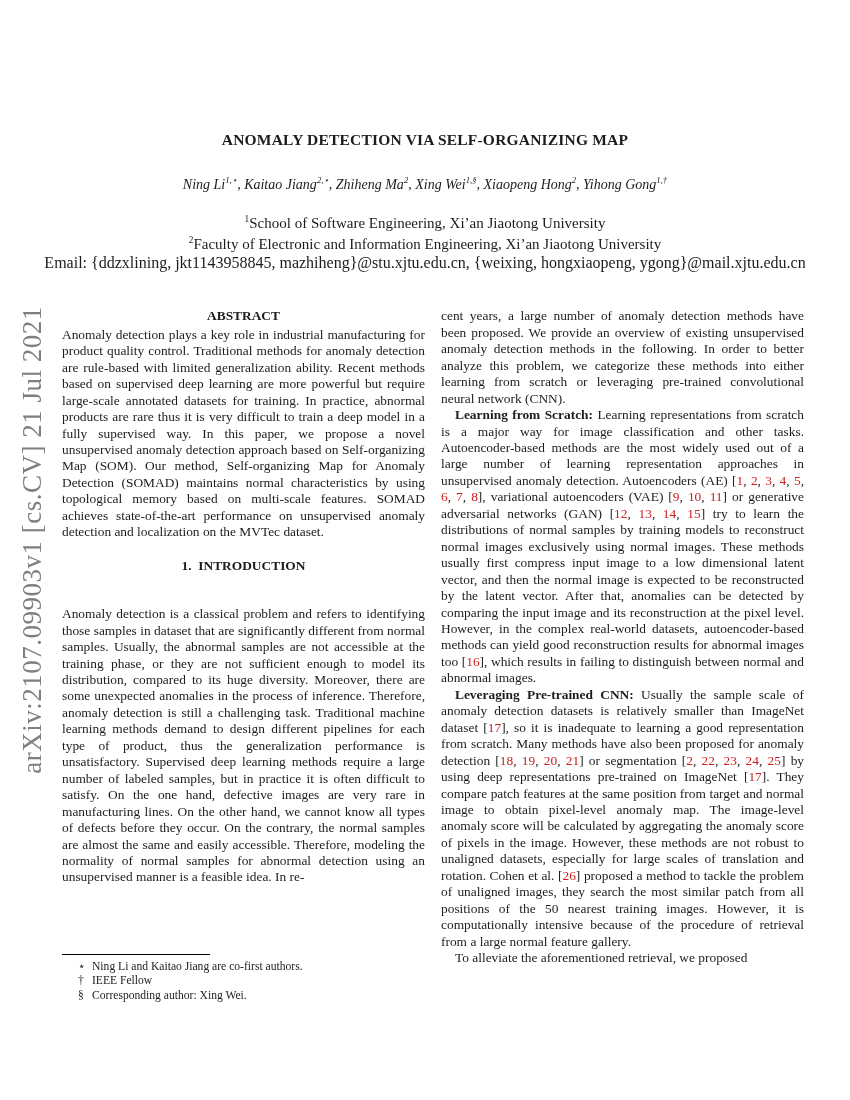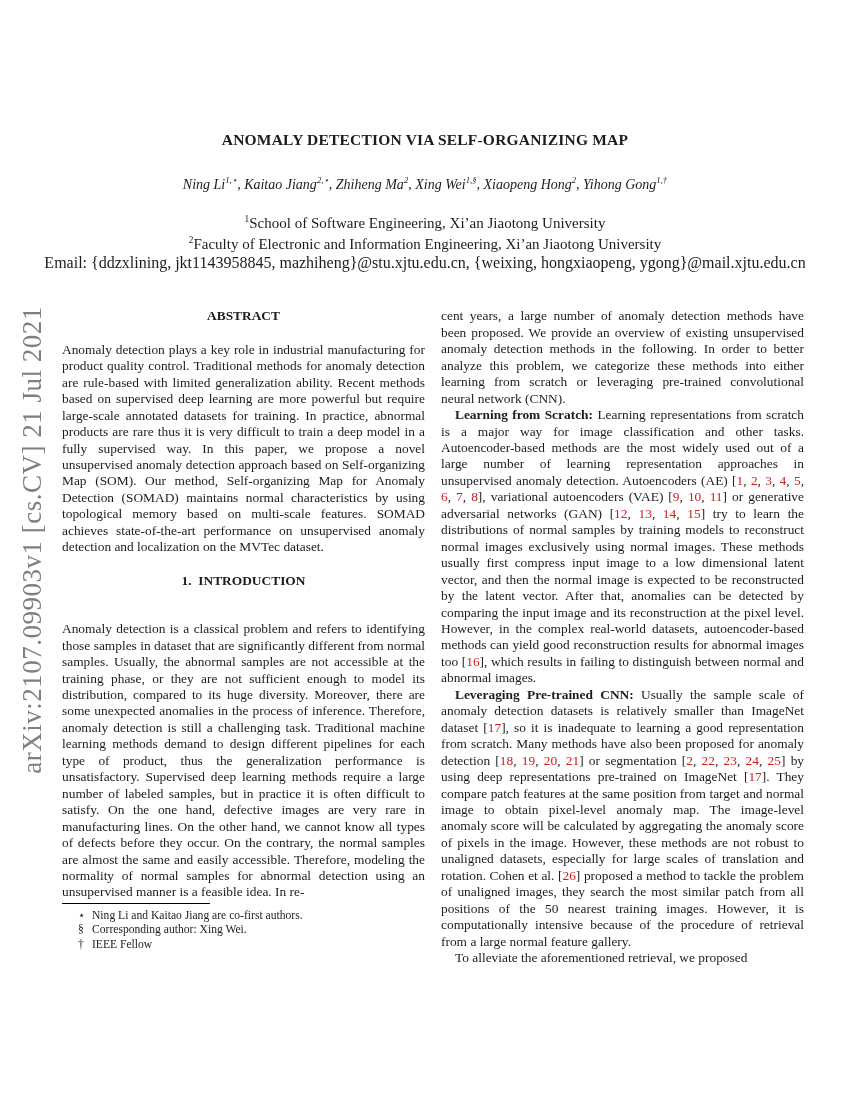--- a/index.html
+++ b/index.html
@@ -45,29 +45,29 @@
   .col {
     flex:0 0 363px; width:363px;
     font-size:13.4px; line-height:16.45px;
     text-align:justify;
   }
   .col p { margin:0; }
   .indent { text-indent:14px; }
   .idx { margin-top:4px !important; }
   .heading {
     font-size:13.4px; font-weight:bold;
-    text-align:center; margin:0 0 17px 0;
+    text-align:center; margin:0 0 2px 0;
   }
   .intro-h { margin:17px 0 32px 0; }
   .cite { color:#cc2020; }
   .b { font-weight:bold; }
   .bi { font-weight:bold; font-style:italic; }
 
   .footnotes {
-    position:absolute; left:62px; top:903px; width:363px;
+    position:absolute; left:62px; top:954px; width:363px;
     font-size:11.6px; line-height:1.25;
   }
   .fn-rule { width:148px; border:none; border-top:1.4px solid #000; margin:0 0 5px 0; }
   .fn { padding-left:30px; text-indent:-14px; }
   .fn .marker { display:inline-block; width:9px; text-indent:0; margin-right:5px; }
 </style>
 </head>
 <body>
 
 <div class="page">
@@ -93,17 +93,17 @@
       <p>cent years, a large number of anomaly detection methods have been proposed. We provide an overview of existing unsupervised anomaly detection methods in the following. In order to better analyze this problem, we categorize these methods into either learning from scratch or leveraging pre-trained convolutional neural network (CNN).</p>
       <p class="indent"><span class="b">Learning from Scratch:</span><span> Learning representations from scratch is a major way for image classification and other tasks. Autoencoder-based methods are the most widely used out of a large number of learning representation approaches in unsupervised anomaly detection. Autoencoders (AE) [</span><span class="cite">1</span><span>, </span><span class="cite">2</span><span>, </span><span class="cite">3</span><span>, </span><span class="cite">4</span><span>, </span><span class="cite">5</span><span>, </span><span class="cite">6</span><span>, </span><span class="cite">7</span><span>, </span><span class="cite">8</span><span>], variational autoencoders (VAE) [</span><span class="cite">9</span><span>, </span><span class="cite">10</span><span>, </span><span class="cite">11</span><span>] or generative adversarial networks (GAN) [</span><span class="cite">12</span><span>, </span><span class="cite">13</span><span>, </span><span class="cite">14</span><span>, </span><span class="cite">15</span><span>] try to learn the distributions of normal samples by training models to reconstruct normal images exclusively using normal images. These methods usually first compress input image to a low dimensional latent vector, and then the normal image is expected to be reconstructed by the latent vector. After that, anomalies can be detected by comparing the input image and its reconstruction at the pixel level. However, in the complex real-world datasets, autoencoder-based methods can yield good reconstruction results for abnormal images too [</span><span class="cite">16</span><span>], which results in failing to distinguish between normal and abnormal images.</span></p>
       <p class="indent"><span class="b">Leveraging Pre-trained CNN:</span><span> Usually the sample scale of anomaly detection datasets is relatively smaller than ImageNet dataset [</span><span class="cite">17</span><span>], so it is inadequate to learning a good representation from scratch. Many methods have also been proposed for anomaly detection [</span><span class="cite">18</span><span>, </span><span class="cite">19</span><span>, </span><span class="cite">20</span><span>, </span><span class="cite">21</span><span>] or segmentation [</span><span class="cite">2</span><span>, </span><span class="cite">22</span><span>, </span><span class="cite">23</span><span>, </span><span class="cite">24</span><span>, </span><span class="cite">25</span><span>] by using deep representations pre-trained on ImageNet [</span><span class="cite">17</span><span>]. They compare patch features at the same position from target and normal image to obtain pixel-level anomaly map. The image-level anomaly score will be calculated by aggregating the anomaly score of pixels in the image. However, these methods are not robust to unaligned datasets, especially for large scales of translation and rotation. Cohen et al. [</span><span class="cite">26</span><span>] proposed a method to tackle the problem of unaligned images, they search the most similar patch from all positions of the 50 nearest training images. However, it is computationally intensive because of the procedure of retrieval from a large normal feature gallery.</span></p>
       <p class="indent">To alleviate the aforementioned retrieval, we proposed</p>
     </div>
   </div>
 
   <div class="footnotes">
     <hr class="fn-rule">
     <div class="fn"><span class="marker">⋆</span><span>Ning Li and Kaitao Jiang are co-first authors.</span></div>
+    <div class="fn"><span class="marker">†</span><span>IEEE Fellow</span></div>
     <div class="fn"><span class="marker">§</span><span>Corresponding author: Xing Wei.</span></div>
-    <div class="fn"><span class="marker">†</span><span>IEEE Fellow</span></div>
   </div>
 
 </div>
 
 </body></html>

